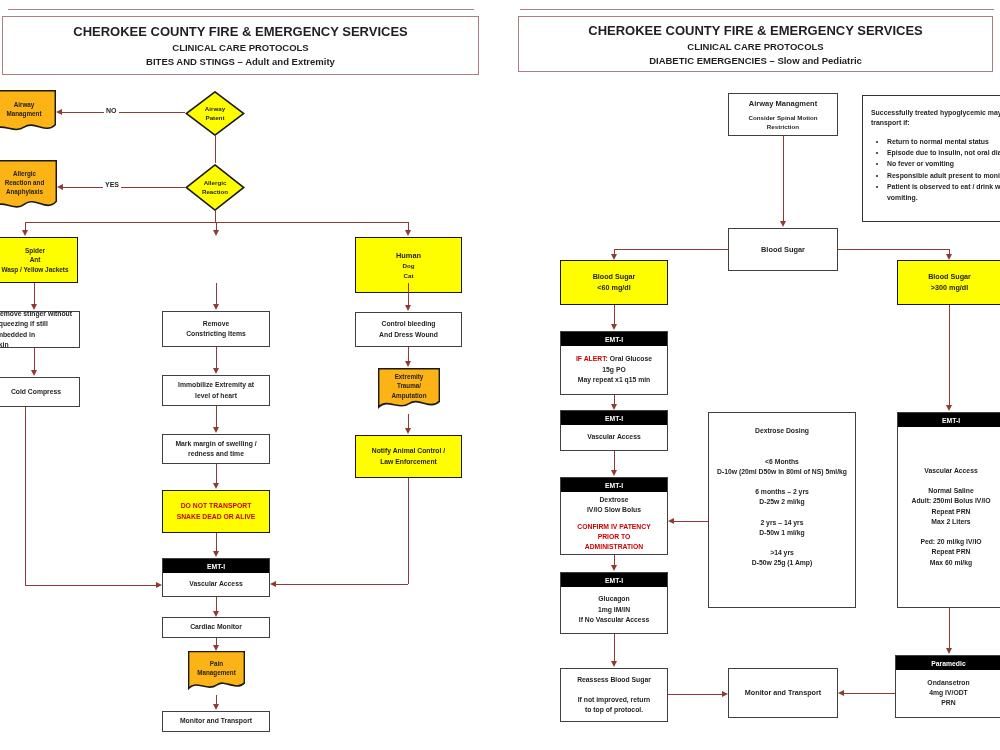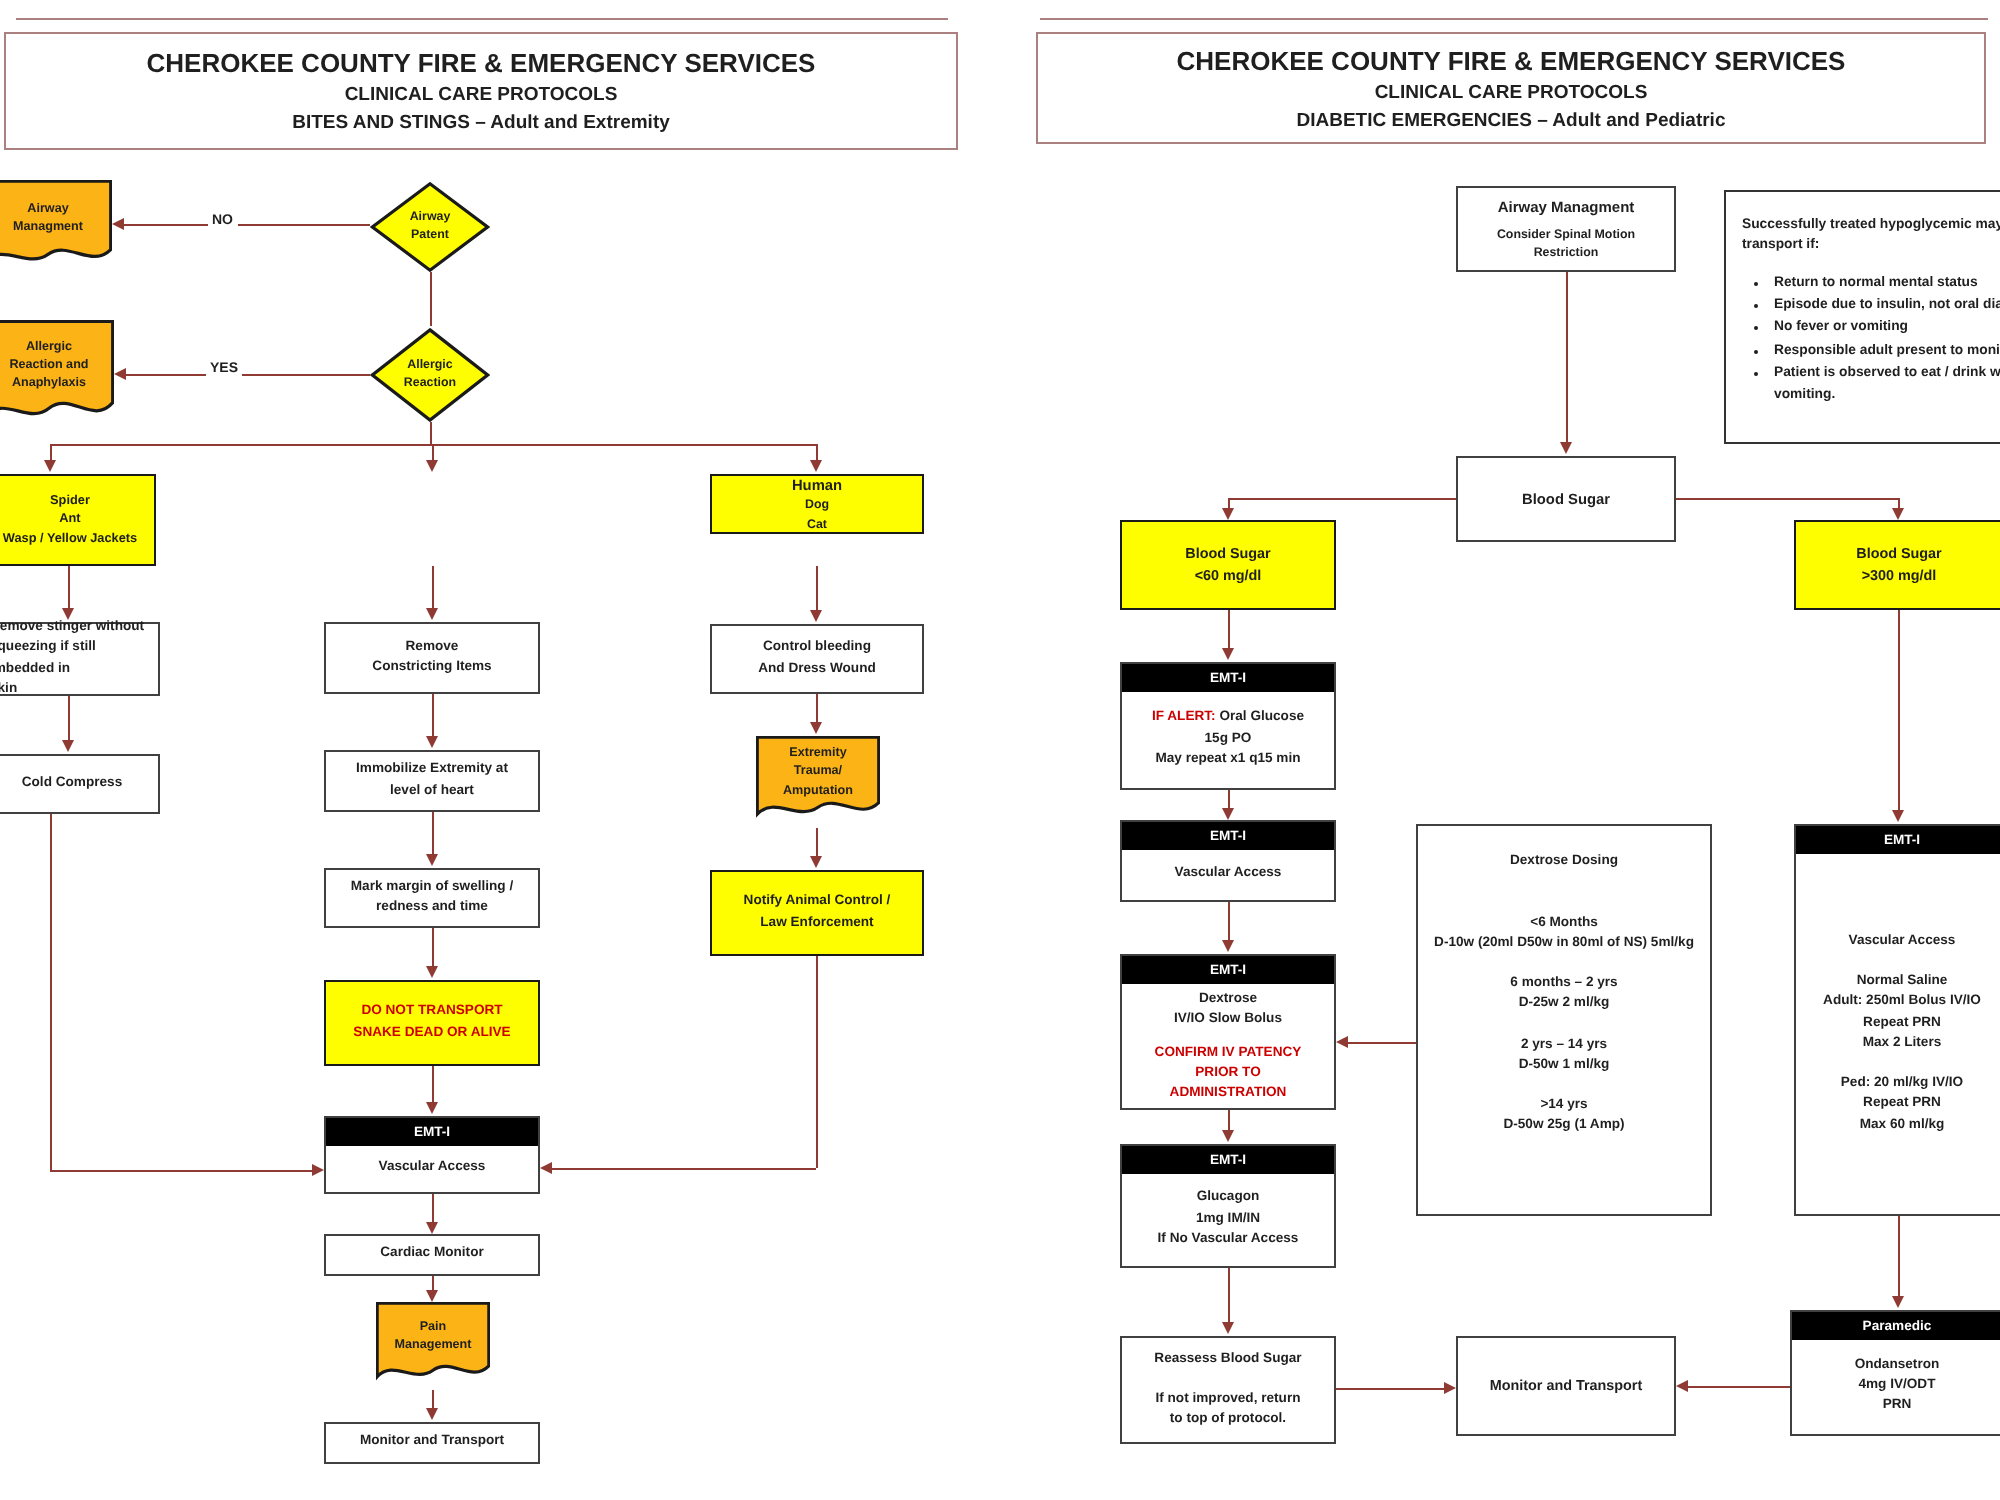--- a/index.html
+++ b/index.html
@@ -97,21 +97,21 @@
   <div class="vl" style="left:25px;top:222px;height:8px;"></div>
   <div class="ah ah-d" style="left:21.5px;top:230px;"></div>
   <div class="vl" style="left:216px;top:222px;height:8px;"></div>
   <div class="ah ah-d" style="left:212.5px;top:230px;"></div>
   <div class="vl" style="left:408px;top:222px;height:8px;"></div>
   <div class="ah ah-d" style="left:404.5px;top:230px;"></div>
 
   <div class="box yellow" style="left:-8px;top:237px;width:86px;height:46px;font-size:6.4px;">Spider
 Ant
 Wasp / Yellow Jackets</div>
-  <div class="box yellow" style="left:355px;top:237px;width:107px;height:30px;">
+  <div class="box yellow" style="left:355px;top:237px;width:107px;height:56px;">
     <div style="font-size:7.4px;">Human</div>
     <div style="font-size:6.2px;">Dog
 Cat</div>
   </div>
 
   <div class="vl" style="left:34px;top:283px;height:21px;"></div>
   <div class="ah ah-d" style="left:30.5px;top:304px;"></div>
   <div class="vl" style="left:216px;top:283px;height:21px;"></div>
   <div class="ah ah-d" style="left:212.5px;top:304px;"></div>
   <div class="vl" style="left:408px;top:283px;height:22px;"></div>
@@ -193,21 +193,21 @@
 
   <div class="vl" style="left:216px;top:695px;height:9px;"></div>
   <div class="ah ah-d" style="left:212.5px;top:704px;"></div>
 
   <div class="box" style="left:162px;top:711px;width:108px;height:21px;">Monitor and Transport</div>
 
   <div class="rule" style="left:520px;top:9px;width:474px;"></div>
   <div class="titlebox" style="left:518px;top:16px;width:475px;height:56px;">
     <div class="t1">CHEROKEE COUNTY FIRE &amp; EMERGENCY SERVICES</div>
     <div class="t2">CLINICAL CARE PROTOCOLS</div>
-    <div class="t2">DIABETIC EMERGENCIES – Adult and Pediatric</div>
+    <div class="t2">DIABETIC EMERGENCIES – Slow and Pediatric</div>
   </div>
 
   <div class="box" style="left:728px;top:93px;width:110px;height:43px;gap:4px;">
     <div style="font-size:7.5px;">Airway Managment</div>
     <div style="font-size:6.2px;">Consider Spinal Motion
 Restriction</div>
   </div>
 
   <div class="note" style="left:862px;top:95px;width:228px;height:127px;">
     <div class="intro">Successfully treated hypoglycemic may refuse

